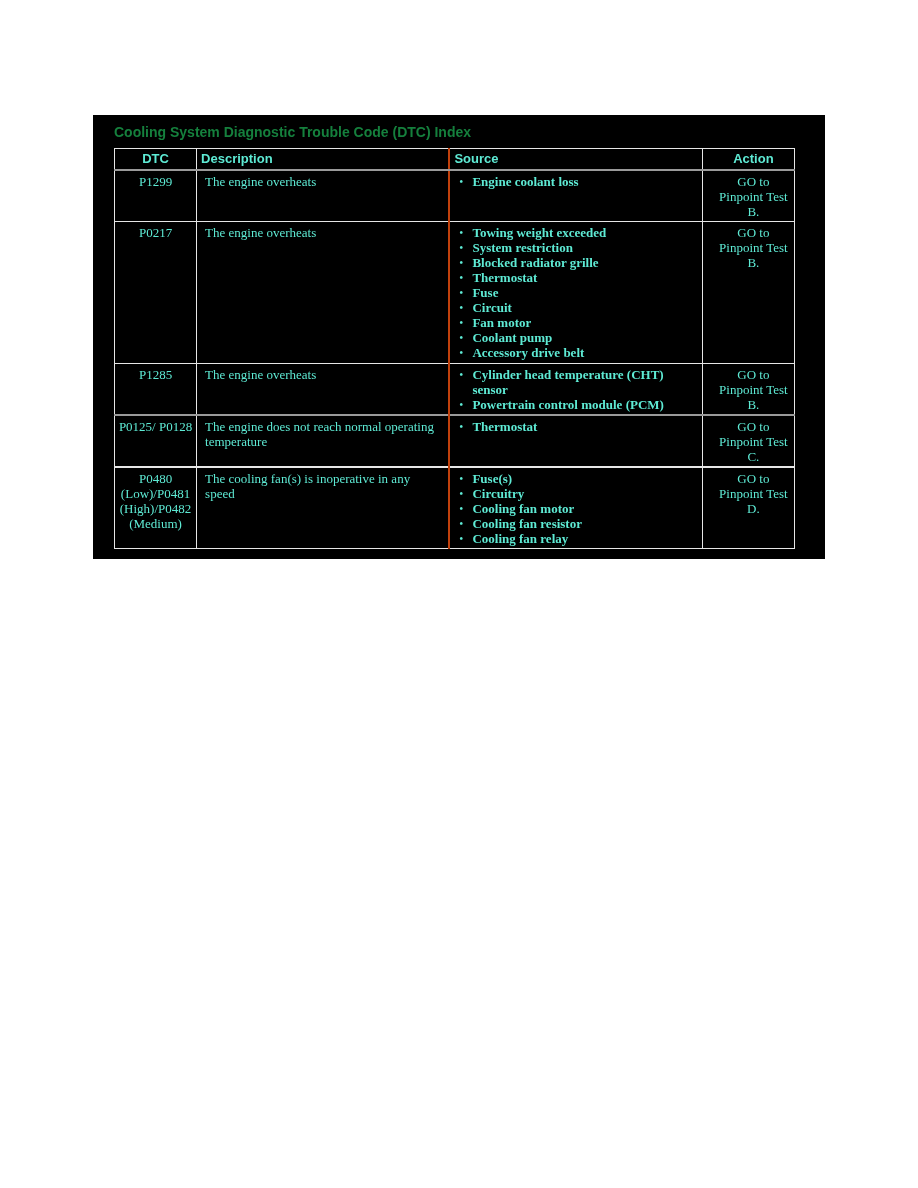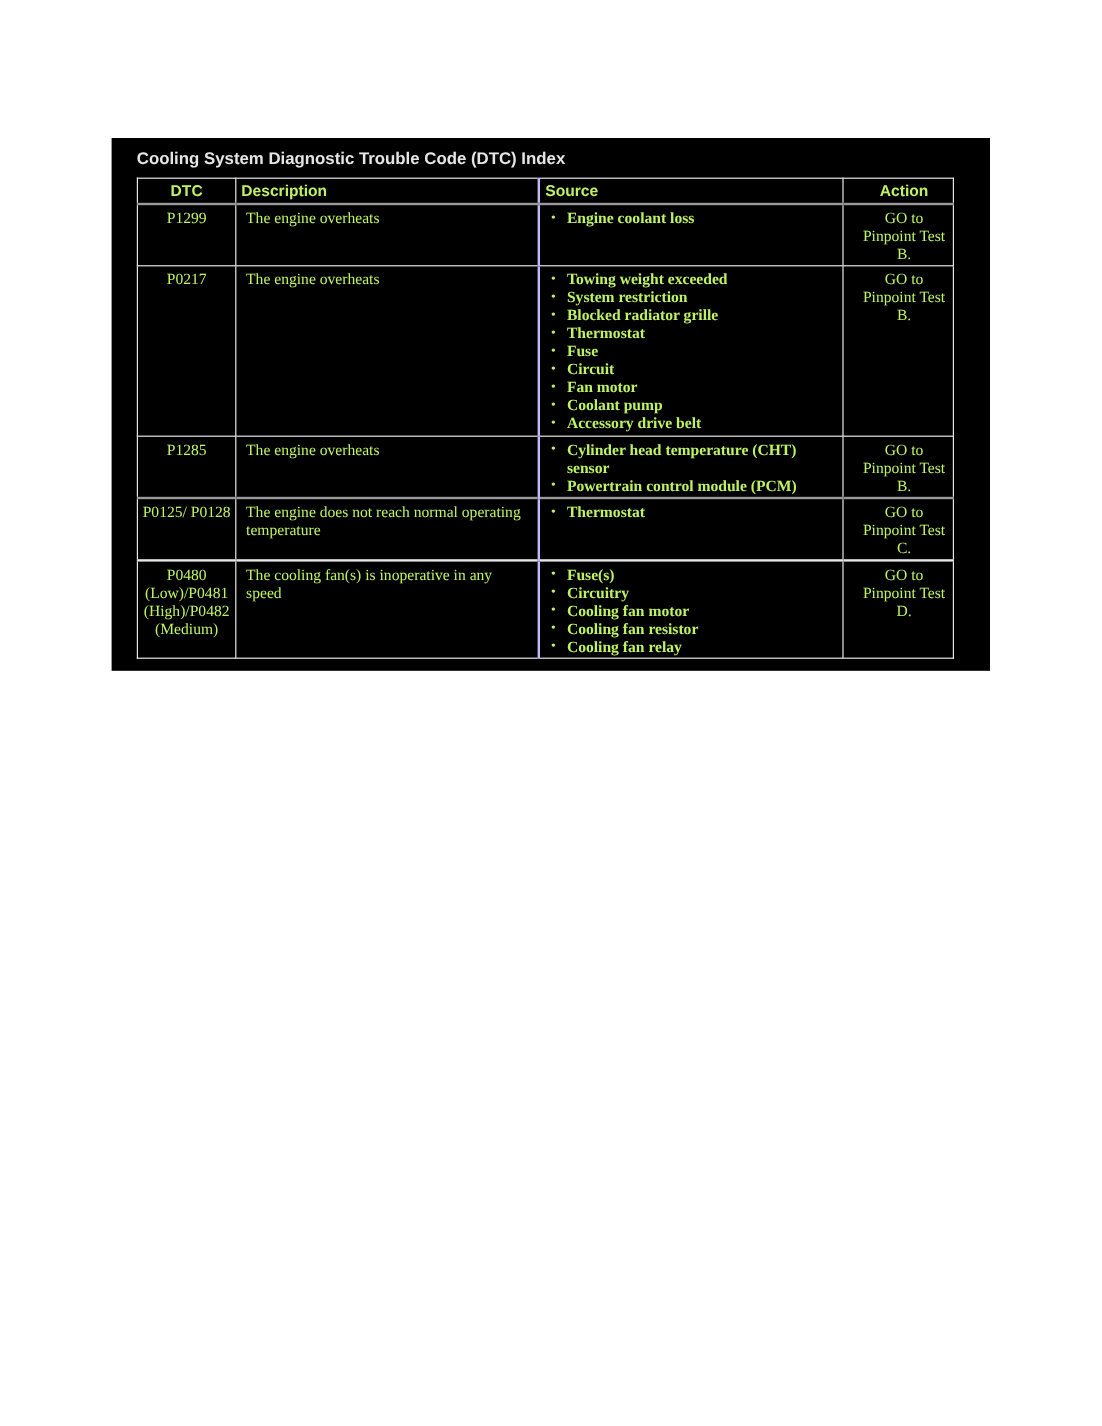--- a/index.html
+++ b/index.html
@@ -1,24 +1,24 @@
 <!DOCTYPE html>
 <html><head>
 <meta charset="utf-8">
 <style>
   html, body { margin:0; padding:0; background:#ffffff; }
   body { width:918px; height:1188px; position:relative; overflow:hidden; }
   .panel { position:absolute; left:93px; top:115px; width:732px; height:444px; background:#000; }
-  .title { position:absolute; left:21px; top:9px; color:#e5e5e5; font-family:"Liberation Sans", sans-serif; font-weight:bold; font-size:14px; }
-  table { position:absolute; left:21px; top:33px; width:681px; border-collapse:collapse; color:#bef264; font-family:"Liberation Serif", serif; font-size:13px; line-height:15px; }
+  .title { position:absolute; left:21px; top:9px; color:#15803d; font-family:"Liberation Sans", sans-serif; font-weight:bold; font-size:14px; }
+  table { position:absolute; left:21px; top:33px; width:681px; border-collapse:collapse; color:#5eead4; font-family:"Liberation Serif", serif; font-size:13px; line-height:15px; }
   td, th { border:1px solid #e6e6e6; vertical-align:top; padding:3px 6px 2px 8px; }
   th { font-family:"Liberation Sans", sans-serif; font-weight:bold; font-size:13px; height:16px; padding:2px 4px; text-align:left; border-bottom:2px solid #9a9a9a; }
   .c1 { width:74px; text-align:center; padding-left:3px; padding-right:3px; }
   .c2 { width:234px; }
-  .c3 { width:234px; border-left:2px solid #c4b5fd; }
+  .c3 { width:234px; border-left:2px solid #c2410c; }
   .c4 { width:74px; text-align:center; padding-left:13px; padding-right:3px;margin-left:41px; }
   ul { list-style:none; margin:0; padding:0;font-weight:bold; }
   li { position:relative; padding-left:14px; }
   li::before { content:"\2022"; position:absolute; left:1px; top:0; font-size:10px; }
   tr.r1 td { height:44px; }
   tr.r2 td { height:136px; }
   tr.r3 td { height:45px; }
   tr.r4 td { height:45px; border-top:2px solid #9a9a9a; }
   tr.r5 td { height:75px; border-top:2px solid #e6e6e6; }
 </style>

